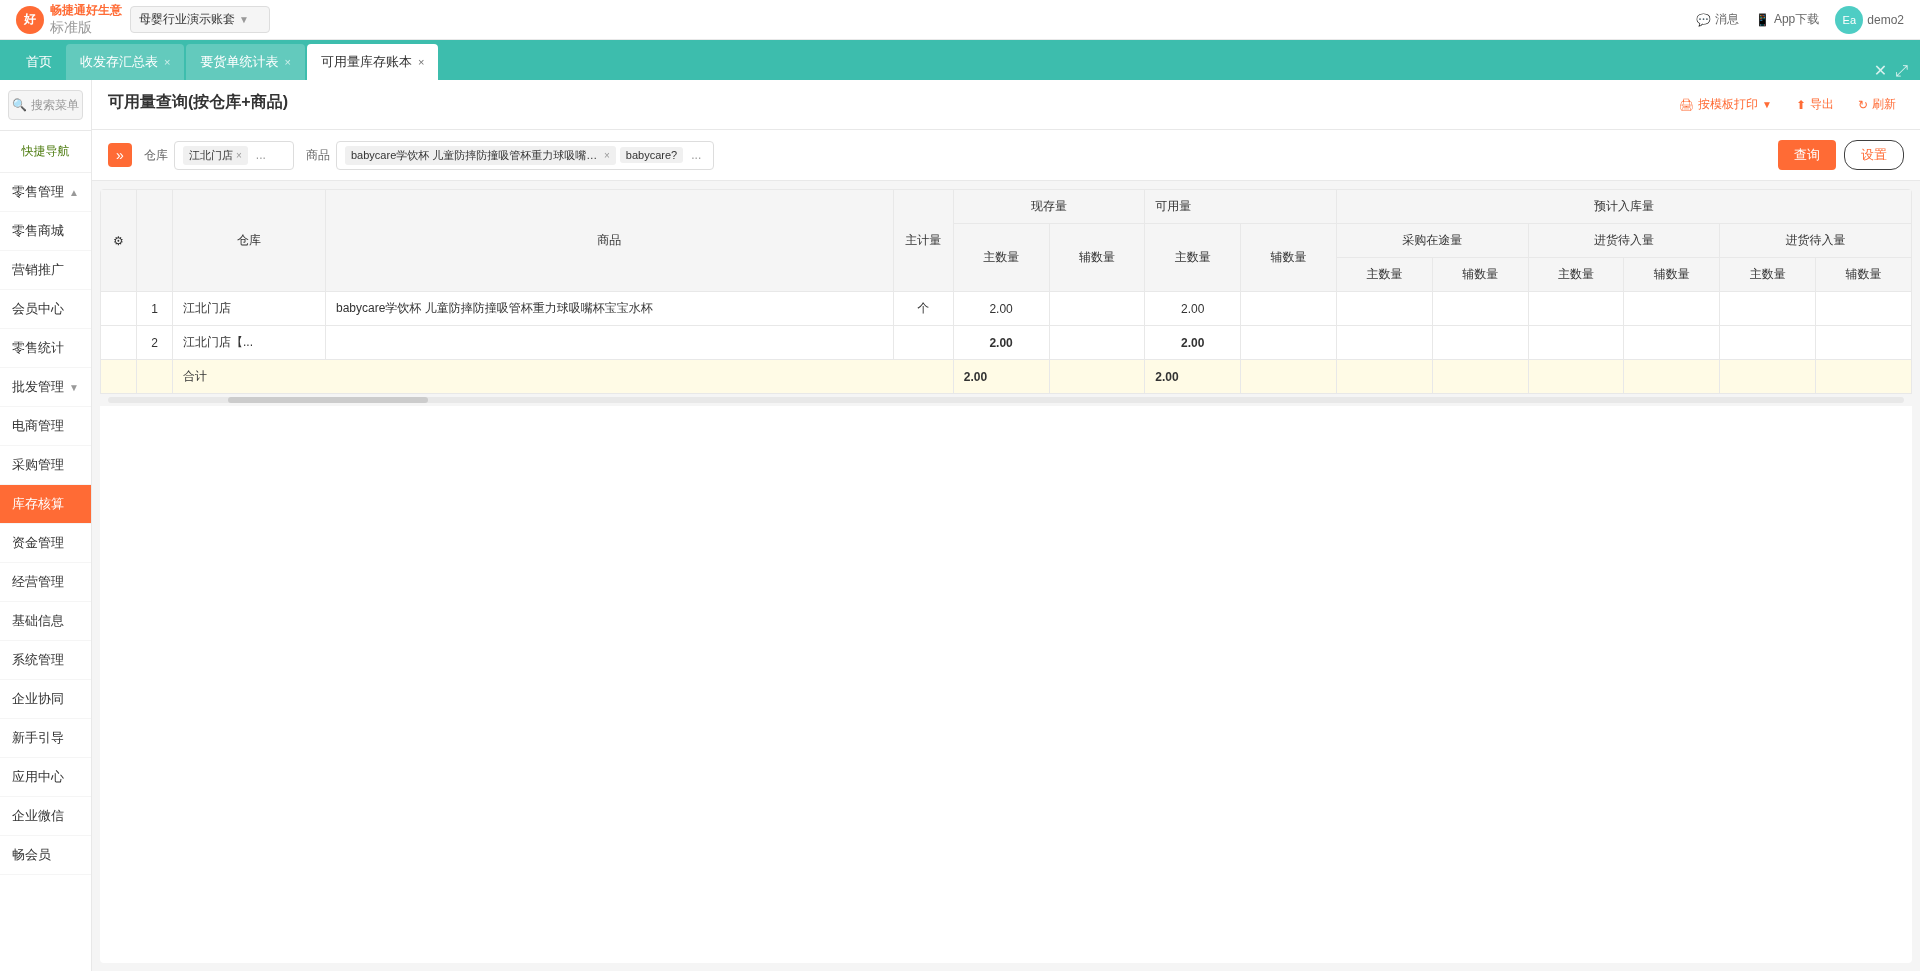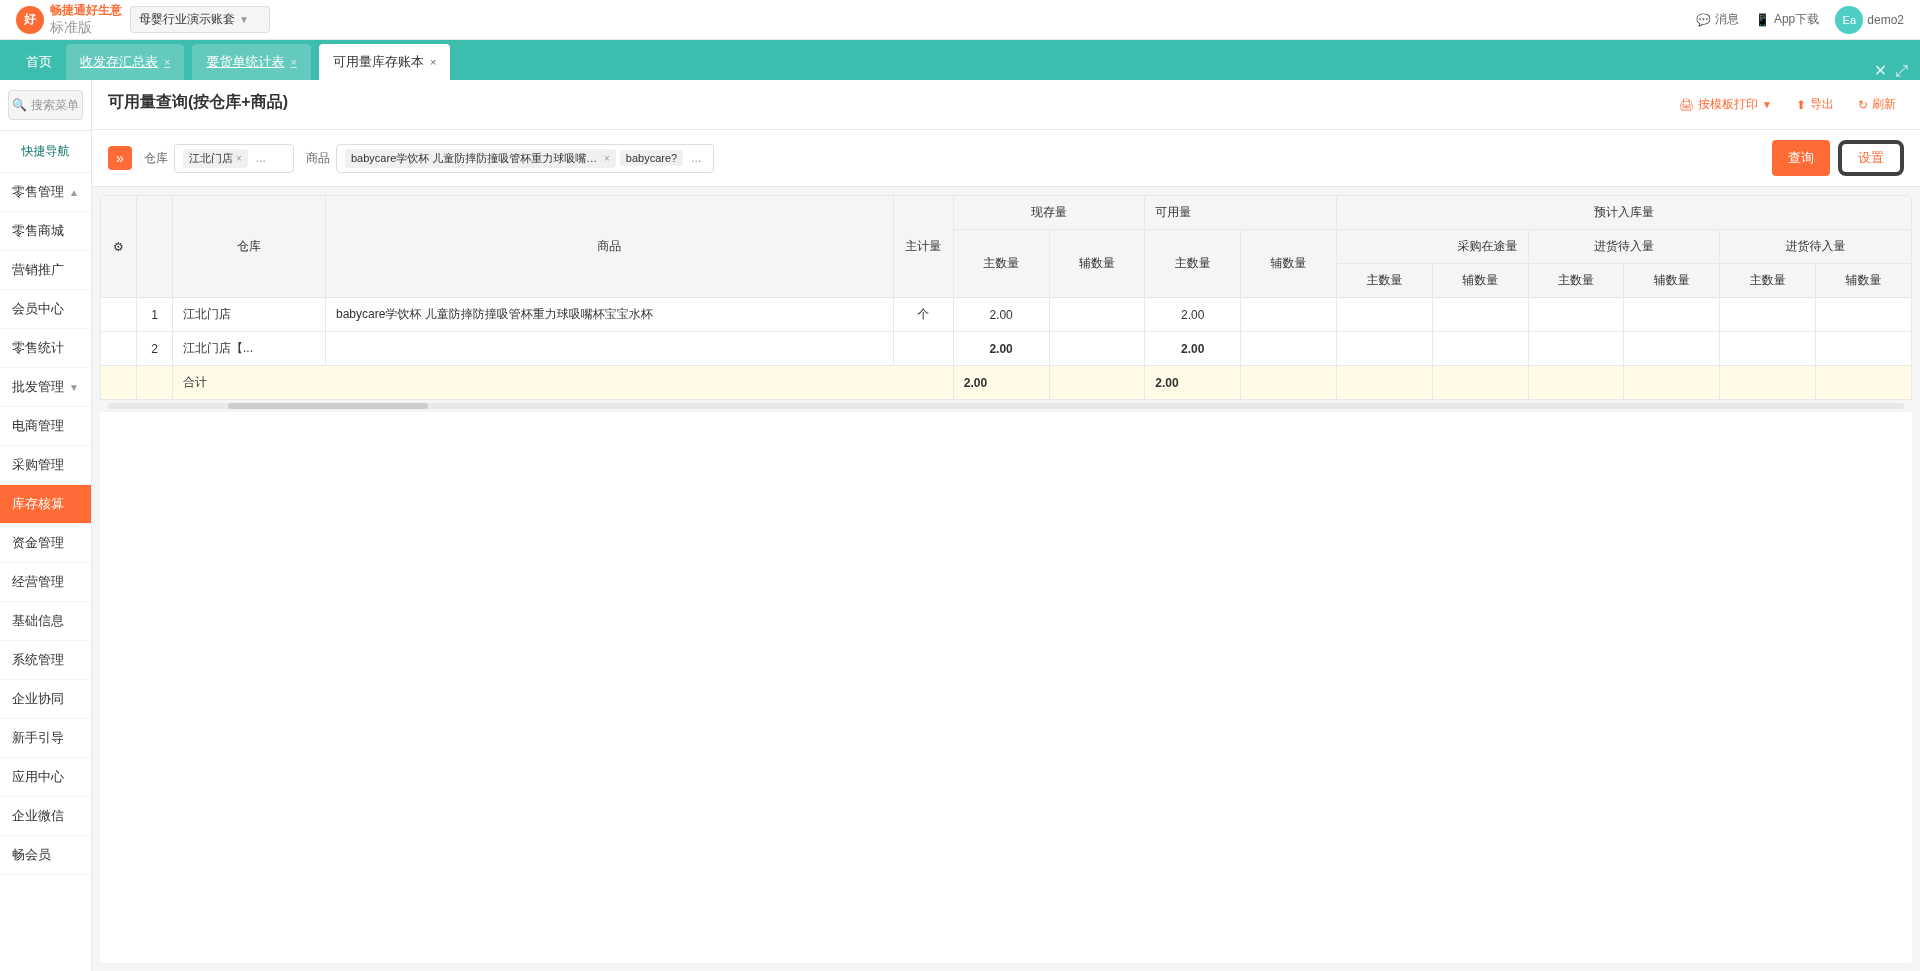--- a/index.html
+++ b/index.html
@@ -12,35 +12,35 @@
     .logo-icon { width: 28px; height: 28px; background: #ff6b35; border-radius: 50%; display: flex; align-items: center; justify-content: center; color: white; font-size: 12px; font-weight: bold; }
     .company-selector { display: flex; align-items: center; gap: 4px; background: #f5f5f5; border: 1px solid #ddd; border-radius: 4px; padding: 4px 8px; cursor: pointer; font-size: 12px; color: #333; min-width: 140px; }
     .top-bar-right { display: flex; align-items: center; gap: 16px; }
     .top-bar-right-item { display: flex; align-items: center; gap: 4px; cursor: pointer; font-size: 12px; color: #666; }
     .avatar { width: 28px; height: 28px; border-radius: 50%; background: #4ecdc4; display: flex; align-items: center; justify-content: center; color: white; font-size: 11px; }
 
     
     .nav-tabs { height: 40px; background: #3dbdad; display: flex; align-items: flex-end; padding: 0 12px; flex-shrink: 0; }
     .nav-tab { height: 36px; padding: 0 14px; display: flex; align-items: center; gap: 6px; cursor: pointer; font-size: 13px; color: rgba(255,255,255,0.85); border-radius: 4px 4px 0 0; position: relative; top: 0; }
     .nav-tab.active { background: #fff; color: #333; font-weight: 500; }
-    .nav-tab.inactive { background: rgba(255,255,255,0.2); color: white; margin-right: 8px; text-decoration: underline; }
+    .nav-tab.inactive { background: rgba(255,255,255,0.2); color: white; margin-right: 2px; }
     .nav-tab-close { font-size: 11px; color: inherit; opacity: 0.7; cursor: pointer; }
     .nav-tab-home { color: white; font-size: 13px; padding: 0 14px; height: 36px; display: flex; align-items: center; cursor: pointer; }
     .nav-right { margin-left: auto; display: flex; align-items: center; gap: 8px; }
     .nav-right-btn { color: white; cursor: pointer; font-size: 16px; opacity: 0.8; }
 
     
     .main-layout { display: flex; flex: 1; overflow: hidden; }
 
     
     .sidebar { width: 92px; background: #fff; border-right: 1px solid #e8e8e8; display: flex; flex-direction: column; flex-shrink: 0; overflow-y: auto; }
     .sidebar-search { padding: 10px 8px; border-bottom: 1px solid #e8e8e8; }
     .sidebar-search-btn { width: 100%; height: 30px; background: #f5f5f5; border: 1px solid #ddd; border-radius: 4px; font-size: 12px; color: #999; cursor: pointer; display: flex; align-items: center; justify-content: center; gap: 4px; }
     .sidebar-nav-btn { padding: 8px; text-align: center; border-bottom: 1px solid #f0f0f0; }
-    .sidebar-nav-btn span { font-size: 12px; color: #0f766e; cursor: pointer; display: block; padding: 4px 0; }
+    .sidebar-nav-btn span { font-size: 12px; color: #4d7c0f; cursor: pointer; display: block; padding: 4px 0; }
     .sidebar-menu-item { display: flex; align-items: center; justify-content: space-between; padding: 10px 12px; cursor: pointer; font-size: 13px; color: #333; border-bottom: 1px solid #f5f5f5; }
     .sidebar-menu-item.active { background: #ff6b35; color: white; }
     .menu-arrow { font-size: 10px; color: #999; }
 
     
     .content { flex: 1; display: flex; flex-direction: column; overflow: hidden; background: #f5f5f5; }
 
     
     .page-header { background: #fff; padding: 12px 16px; display: flex; justify-content: space-between; border-bottom: 1px solid #e8e8e8; flex-shrink: 0; }
     .page-title { font-size: 16px; font-weight: 600; color: #333; }
@@ -52,21 +52,21 @@
     .filter-area { background: #fff; padding: 10px 16px; border-bottom: 1px solid #e8e8e8; display: flex; align-items: center; gap: 12px; flex-shrink: 0; flex-wrap: wrap; }
     .filter-expand-btn { width: 24px; height: 24px; background: #ff6b35; color: white; border-radius: 4px; display: flex; align-items: center; justify-content: center; cursor: pointer; font-size: 14px; flex-shrink: 0; }
     .filter-group { display: flex; align-items: center; gap: 6px; }
     .filter-label { font-size: 12px; color: #666; white-space: nowrap; }
     .filter-input { display: flex; align-items: center; gap: 4px; border: 1px solid #ddd; border-radius: 4px; padding: 4px 8px; font-size: 12px; min-width: 120px; background: #fff; }
     .filter-tag { background: #f0f0f0; border-radius: 3px; padding: 2px 6px; font-size: 11px; color: #333; display: flex; align-items: center; gap: 3px; }
     .filter-tag-close { color: #999; cursor: pointer; font-size: 10px; }
     .filter-dots { color: #999; cursor: pointer; padding: 0 4px; }
     .filter-actions { margin-left: auto; display: flex; gap: 8px; }
     .btn-query { background: #ff6b35; color: white; border: none; border-radius: 4px; padding: 6px 16px; font-size: 13px; cursor: pointer; }
-    .btn-settings { background: white; color: #ff6b35; border: 4px solid #404040; border-radius: 8px; padding: 5px 16px; font-size: 13px; cursor: pointer; }
+    .btn-settings { background: white; color: #ff6b35; border: 1px solid #404040; border-radius: 13px; padding: 5px 16px; font-size: 13px; cursor: pointer; }
 
     
     .table-area { flex: 1; overflow: auto; background: #fff; margin: 8px; border-radius: 4px; }
     .data-table { width: 100%; border-collapse: collapse; font-size: 12px; }
     .data-table thead tr th { background: #f5f5f5; border: 1px solid #e8e8e8; padding: 8px 10px; text-align: center; color: #333; font-weight: 500; white-space: nowrap; }
     .data-table tbody tr td { border: 1px solid #e8e8e8; padding: 8px 10px; text-align: center; color: #333; }
     .data-table tbody tr td.text-left { text-align: left; }
     .scrollbar-area { height: 12px; background: #f5f5f5; display: flex; align-items: center; padding: 0 8px; }
     .scrollbar-track { flex: 1; height: 6px; background: #e8e8e8; border-radius: 3px; }
     .scrollbar-thumb { width: 200px; height: 6px; background: #ccc; border-radius: 3px; margin-left: 120px; }
@@ -257,21 +257,21 @@
     <th rowspan="3" style="width:60px;">主计量</th>
     <th colspan="2" style="text-align:center;">现存量</th>
     <th colspan="2" style="text-align:left;">可用量</th>
     <th colspan="6" style="text-align:center;">预计入库量</th>
   </tr>
   <tr>
     <th rowspan="2">主数量</th>
     <th rowspan="2">辅数量</th>
     <th rowspan="2">主数量</th>
     <th rowspan="2">辅数量</th>
-    <th colspan="2" style="text-align:right;">采购在途量</th>
+    <th colspan="2" style="text-align:center;">采购在途量</th>
     <th colspan="2" style="text-align:center;">进货待入量</th>
     <th colspan="2" style="text-align:center;">进货待入量</th>
   </tr>
   <tr>
     <th>主数量</th>
     <th>辅数量</th>
     <th>主数量</th>
     <th>辅数量</th>
     <th>主数量</th>
     <th>辅数量</th>

